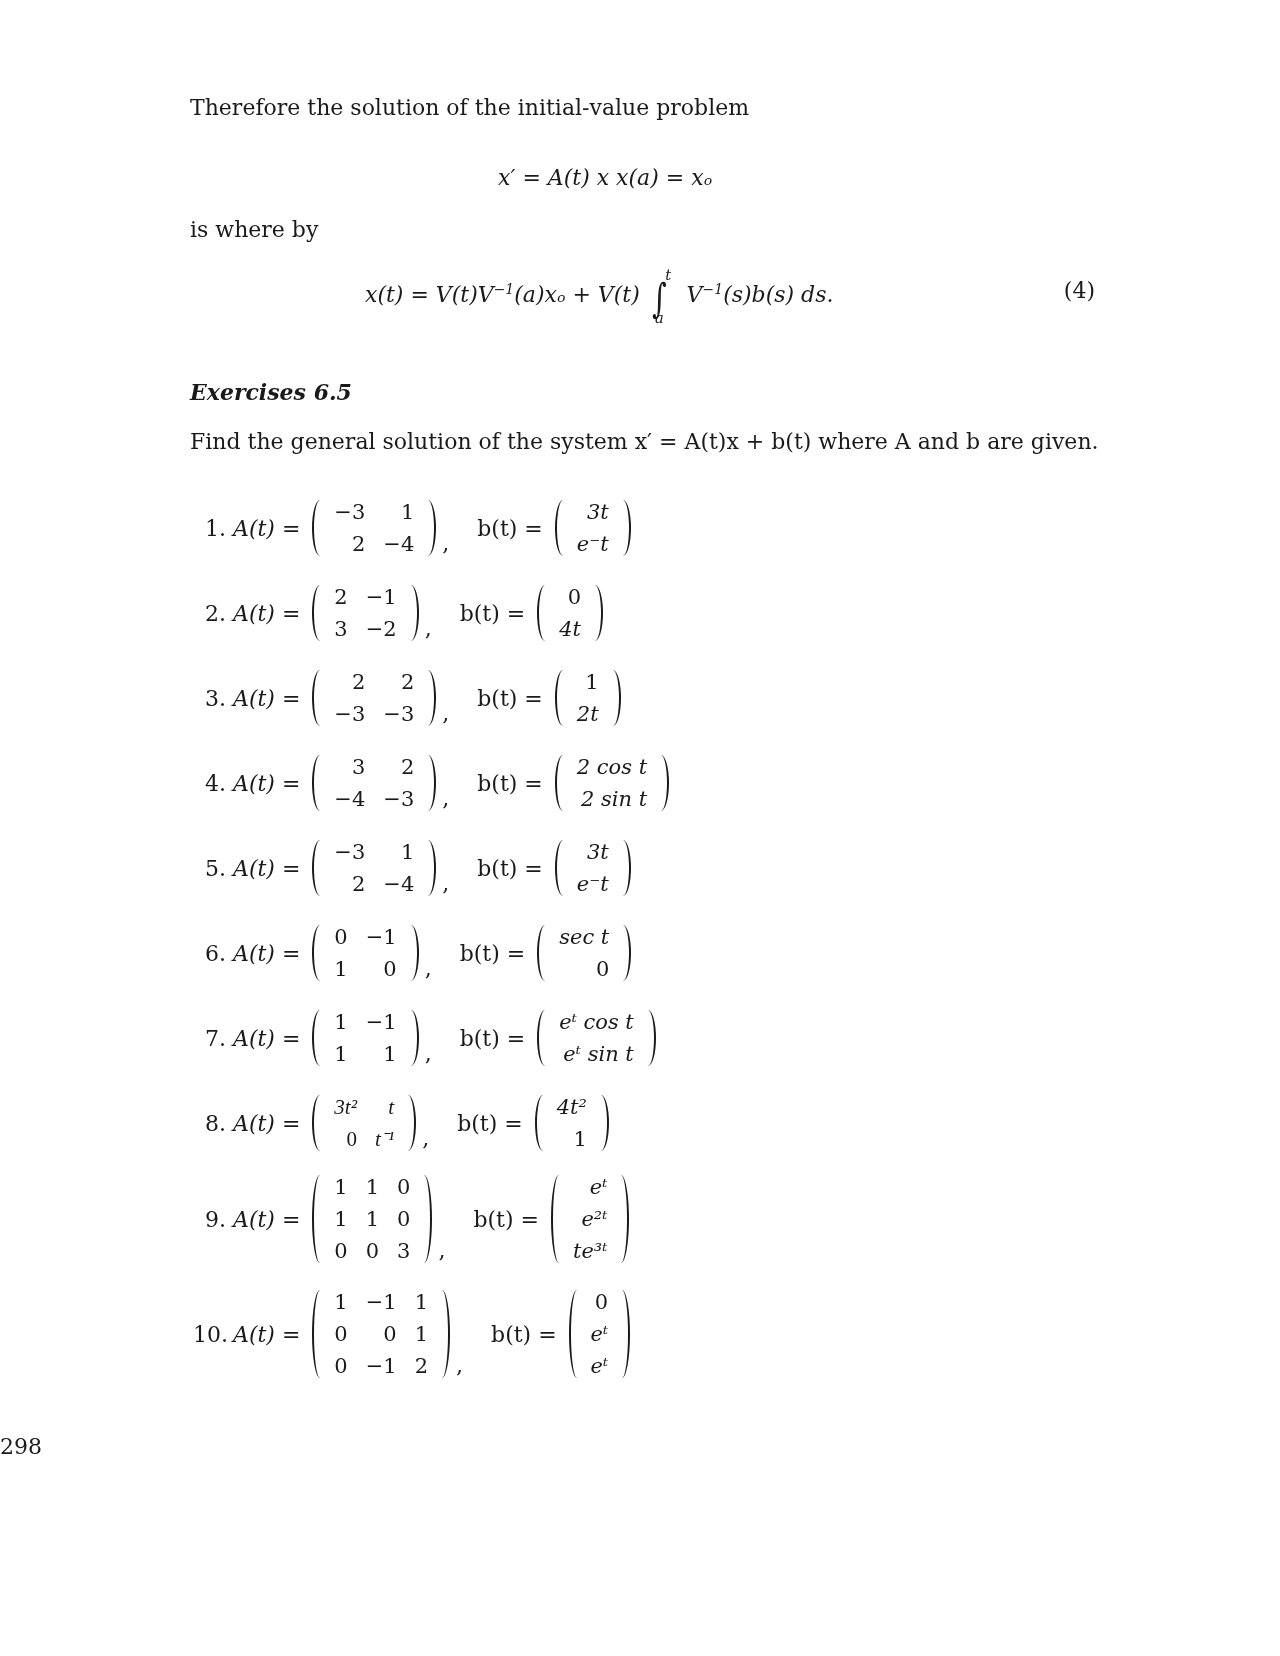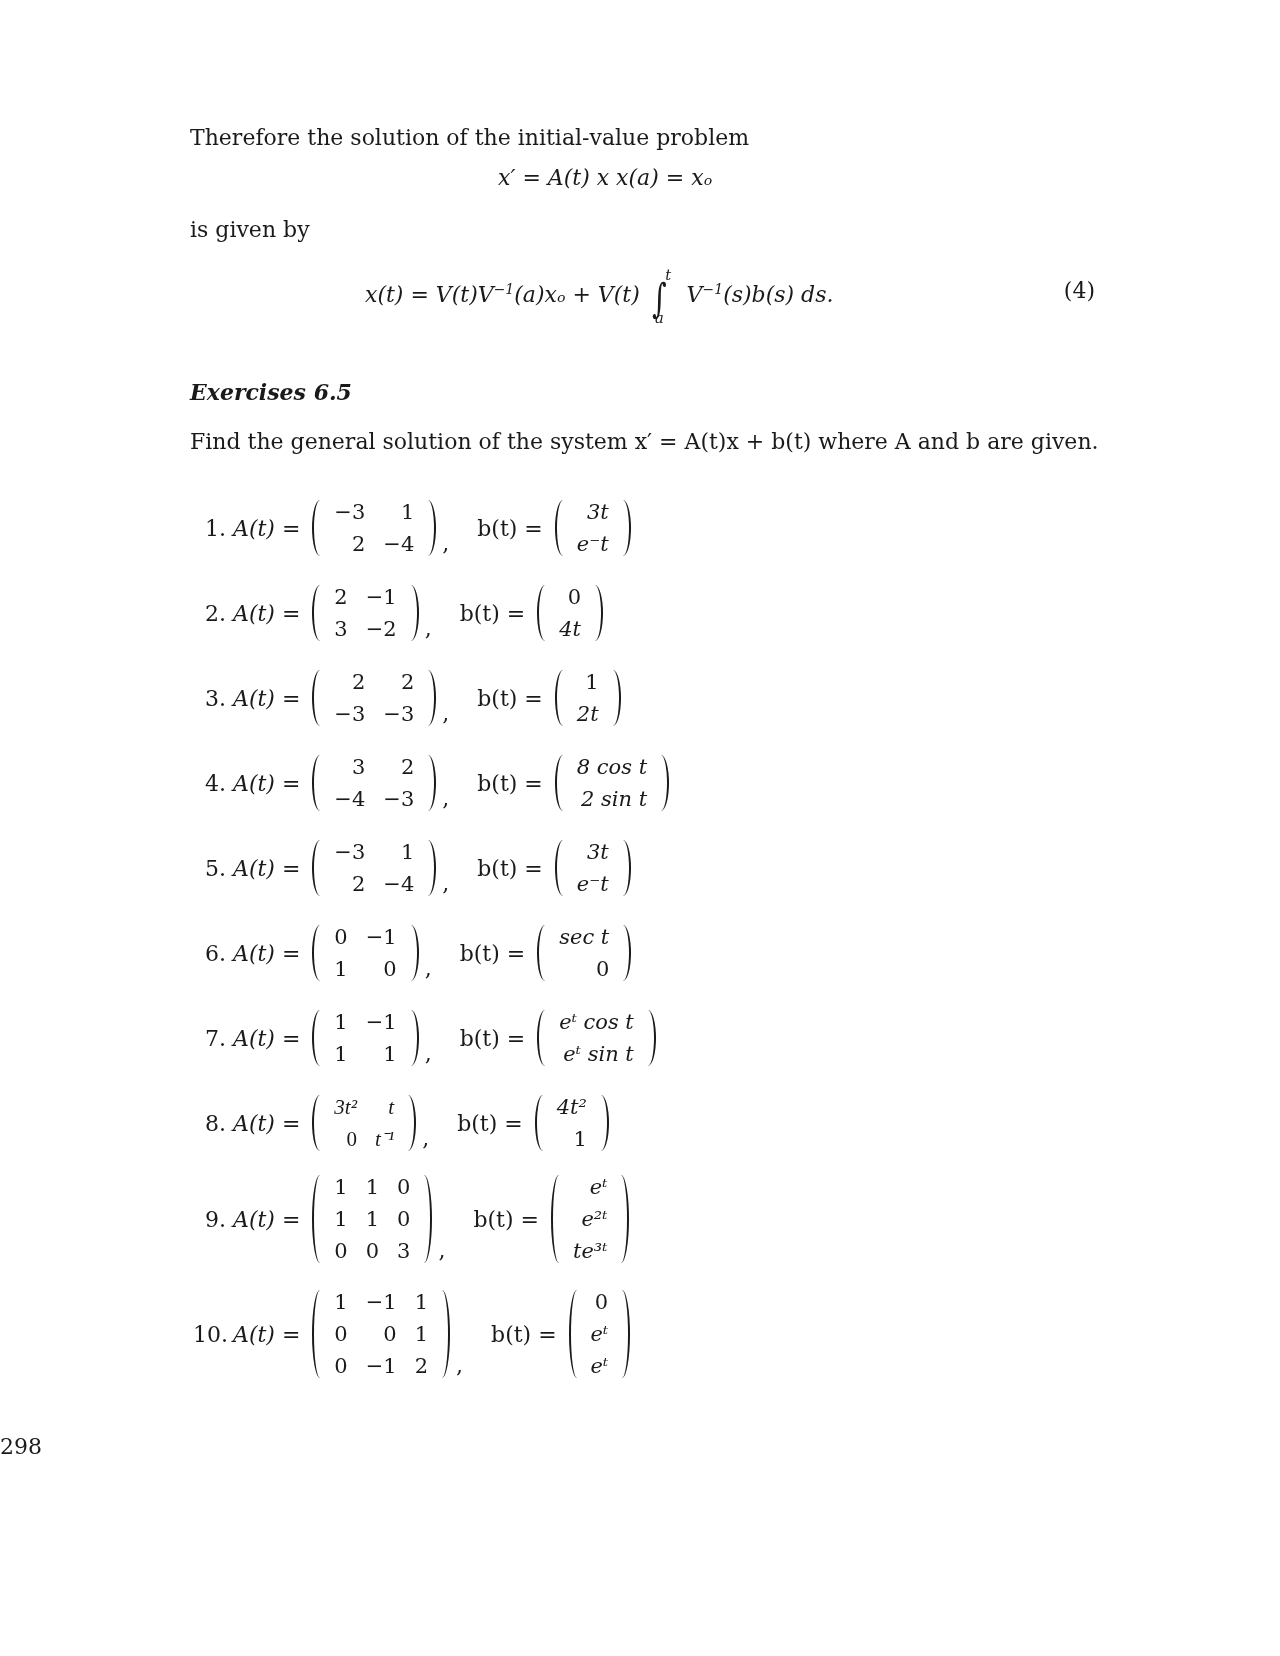--- a/index.html
+++ b/index.html
@@ -26,25 +26,25 @@
   .paren.l { border-right: none; border-top: none; border-bottom: none; border-radius: 50% 0 0 50% / 50% 0 0 50%; }
   .paren.r { border-left: none; border-top: none; border-bottom: none; border-radius: 0 50% 50% 0 / 0 50% 50% 0; }
   .grid { display: grid; padding: 0 6px; row-gap: 8px; column-gap: 18px; align-items: center; }
   .cell { text-align: right; font-size: 21px; line-height: 24px; }
   .comma { margin: 0 28px 0 2px; align-self: flex-end; }
   .page-num { left: 0; width: 100%; text-align: left; }
 </style>
 </head>
 <body>
 
-<div class="abs para" style="top:127px;">Therefore the solution of the initial-value problem</div>
+<div class="abs para" style="top:97px;">Therefore the solution of the initial-value problem</div>
 
 <div class="abs eq it" style="top:167px; left:498px;">x′ = A(t) x   x(a) = xₒ</div>
 
-<div class="abs para" style="top:219px;">is given by</div>
+<div class="abs para" style="top:219px;">is where by</div>
 
 <div class="abs eq it" style="top:278px; left:365px;">
   <span>x(t) = V(t)V</span><span class="sup">−1</span><span>(a)xₒ + V(t)</span>
   <span class="integral">∫<span class="int-up">t</span><span class="int-lo">a</span></span>
   <span style="margin-left:8px;">V</span><span class="sup">−1</span><span>(s)b(s) ds.</span>
 </div>
 <div class="abs eq eqnum" style="top:280px;">(4)</div>
 
 <div class="abs para heading" style="top:381px;">Exercises 6.5</div>
 <div class="abs para" style="top:431px;">Find the general solution of the system  x′ = A(t)x + b(t)  where  A  and  b  are given.</div>
@@ -133,21 +133,21 @@
           <span class="cell">−4</span>
           <span class="cell">−3</span>
         </span>
         <span class="paren r"></span>
       </span>
       <span class="comma">,</span>
       <span class="lhs" style="font-weight: normal;">b(t) =</span>
       <span class="matrix">
         <span class="paren l"></span>
         <span class="grid" style="grid-template-columns: repeat(1, auto);">
-          <span class="cell it">8 cos t</span>
+          <span class="cell it">2 cos t</span>
           <span class="cell it">2 sin t</span>
         </span>
         <span class="paren r"></span>
       </span>
     </div>
     <div class="abs problem" style="top: 840px;">
       <span class="pnum w1">5.</span>
       <span class="lhs it">A(t) =</span>
       <span class="matrix">
         <span class="paren l"></span>

